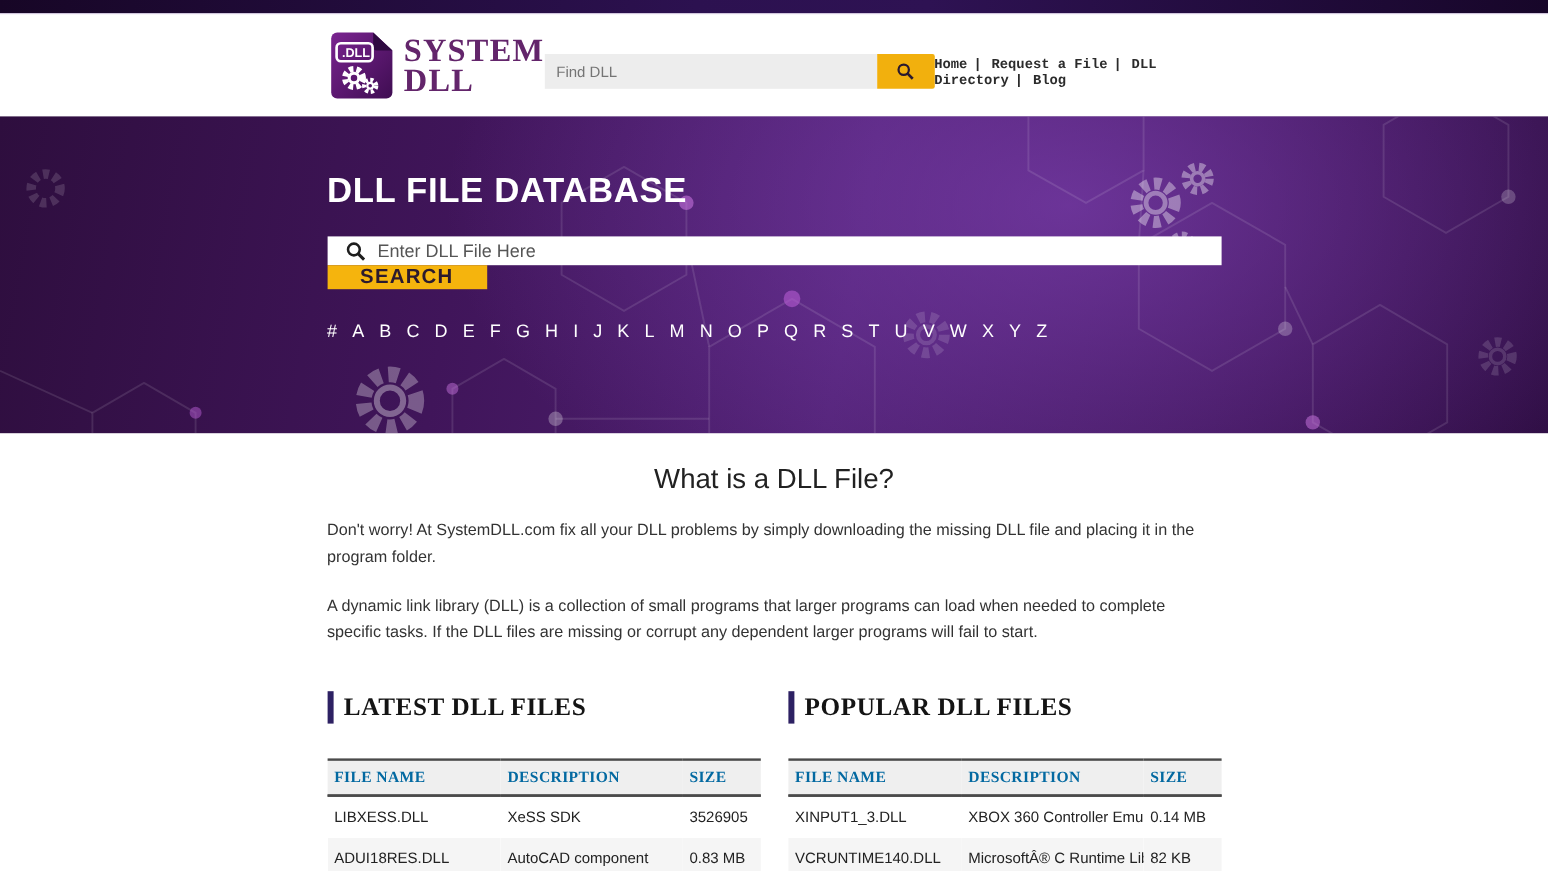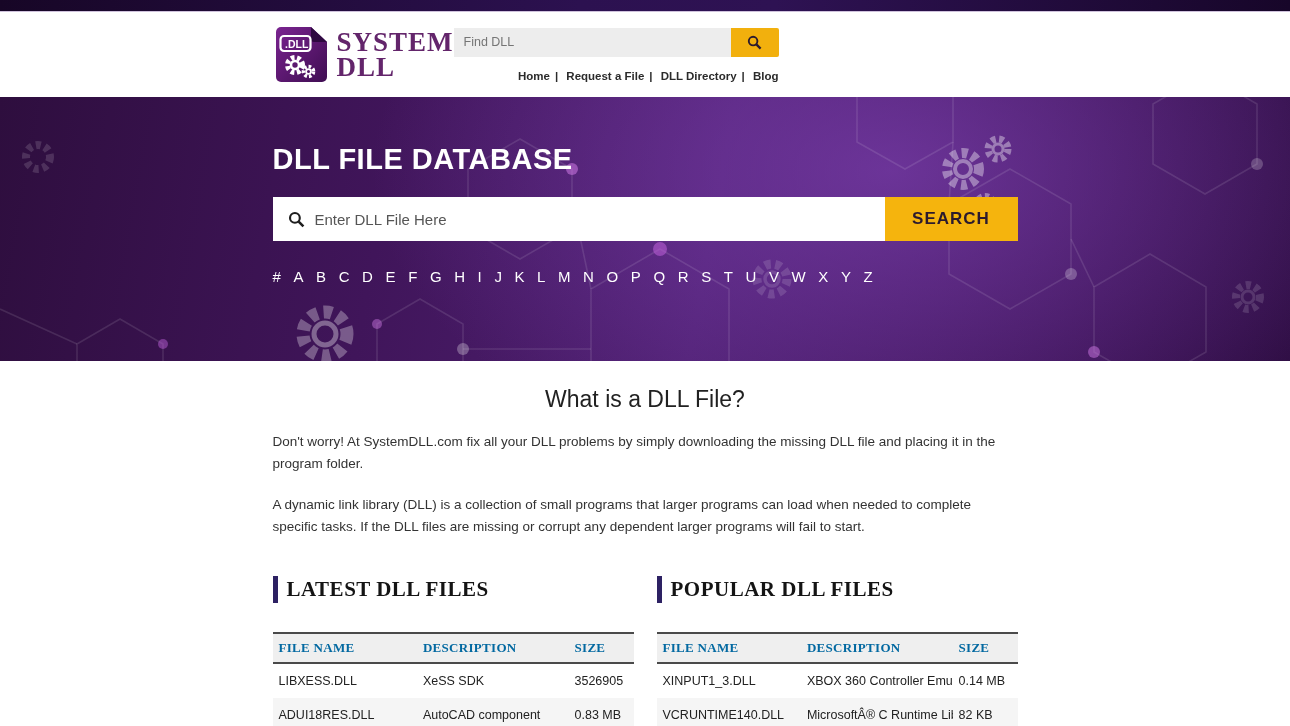--- a/index.html
+++ b/index.html
@@ -12,41 +12,41 @@
   .topbar { height:12px; width:100%;
     background:linear-gradient(90deg,#170626 0%,#2c1150 45%,#2e1253 60%,#170629 100%);
     border-bottom:1px solid #cfc2dc; }
 
   
   .site-header { height:85px; background:#fff; }
   .site-header .container { display:flex; align-items:center; height:100%; }
   .logo { display:flex; align-items:center; cursor:pointer; }
   .logo-text { margin-left:9px; font-family:"Liberation Serif", serif; font-weight:700;
     color:#63256b; font-size:27px; line-height:25px; letter-spacing:1px; }
-  .header-right { display:flex; flex-direction:column; align-items:flex-end; }
+  .header-right { display:flex; flex-direction:row; align-items:flex-end; }
   .header-search { display:flex; }
   .header-search input { width:277px; height:29px; background:#ededed; border:none; outline:none;
     padding:0 10px; font-size:12.5px; color:#333; font-family:"Liberation Sans",sans-serif; }
   .header-search input::placeholder { color:#757575; }
   .header-search button { width:48px; height:29px; background:#F2B00D; border:none; cursor:pointer;
     display:flex; align-items:center; justify-content:center; border-radius:0 2px 2px 0; }
   .header-nav { margin-top:13px; font-size:11.5px; color:#2b2b2b; font-weight:700; }
-  .header-nav a { color:#2b2b2b; text-decoration:none; cursor:pointer; }
+  .header-nav a { color:#2b2b2b; text-decoration:none; cursor:pointer;font-family:Liberation Mono, monospace; }
   .header-nav a:not(:last-child)::after { content:"|"; margin:0 5px; color:#2b2b2b; font-weight:700; }
 
   
   .hero { position:relative; height:264px; overflow:hidden;
     background:
       radial-gradient(ellipse 720px 430px at 69% 28%, rgba(128,66,180,0.65), rgba(128,66,180,0) 72%),
       linear-gradient(100deg,#2e0e3e 0%,#40155a 30%,#4e2071 55%,#3a1253 85%,#2f0e44 100%); }
   .hero-pattern { position:absolute; inset:0; width:100%; height:100%; }
   .hero .container { z-index:2; padding-top:46px; }
   .hero h1 { color:#fff; font-size:29px; font-weight:700; letter-spacing:0.5px; }
   .hero-sub { color:#f2eef6; font-size:15px; margin-top:9px; }
-  .hero-search { display:flex; margin-top:21px; height:44px; }
+  .hero-search { display:flex; margin-top:21px; height:44px;flex-direction:column; }
   .hero-search .input-wrap { flex:1; background:#fff; display:flex; align-items:center; padding:0 15px; }
   .hero-search input { border:none; outline:none; flex:1; font-size:15px; margin-left:10px;
     color:#333; font-family:"Liberation Sans",sans-serif; }
   .hero-search input::placeholder { color:#555; }
   .hero-search button { width:133px; background:#F5B40D; border:none; cursor:pointer;
     font-size:17px; font-weight:700; color:#2b1a2e; letter-spacing:1px;
     font-family:"Liberation Sans",sans-serif; }
   .alphabet { display:flex; margin-top:27px; gap:12.6px; }
   .alphabet span { color:#fff; font-size:15px; font-weight:500; cursor:pointer; }
 

